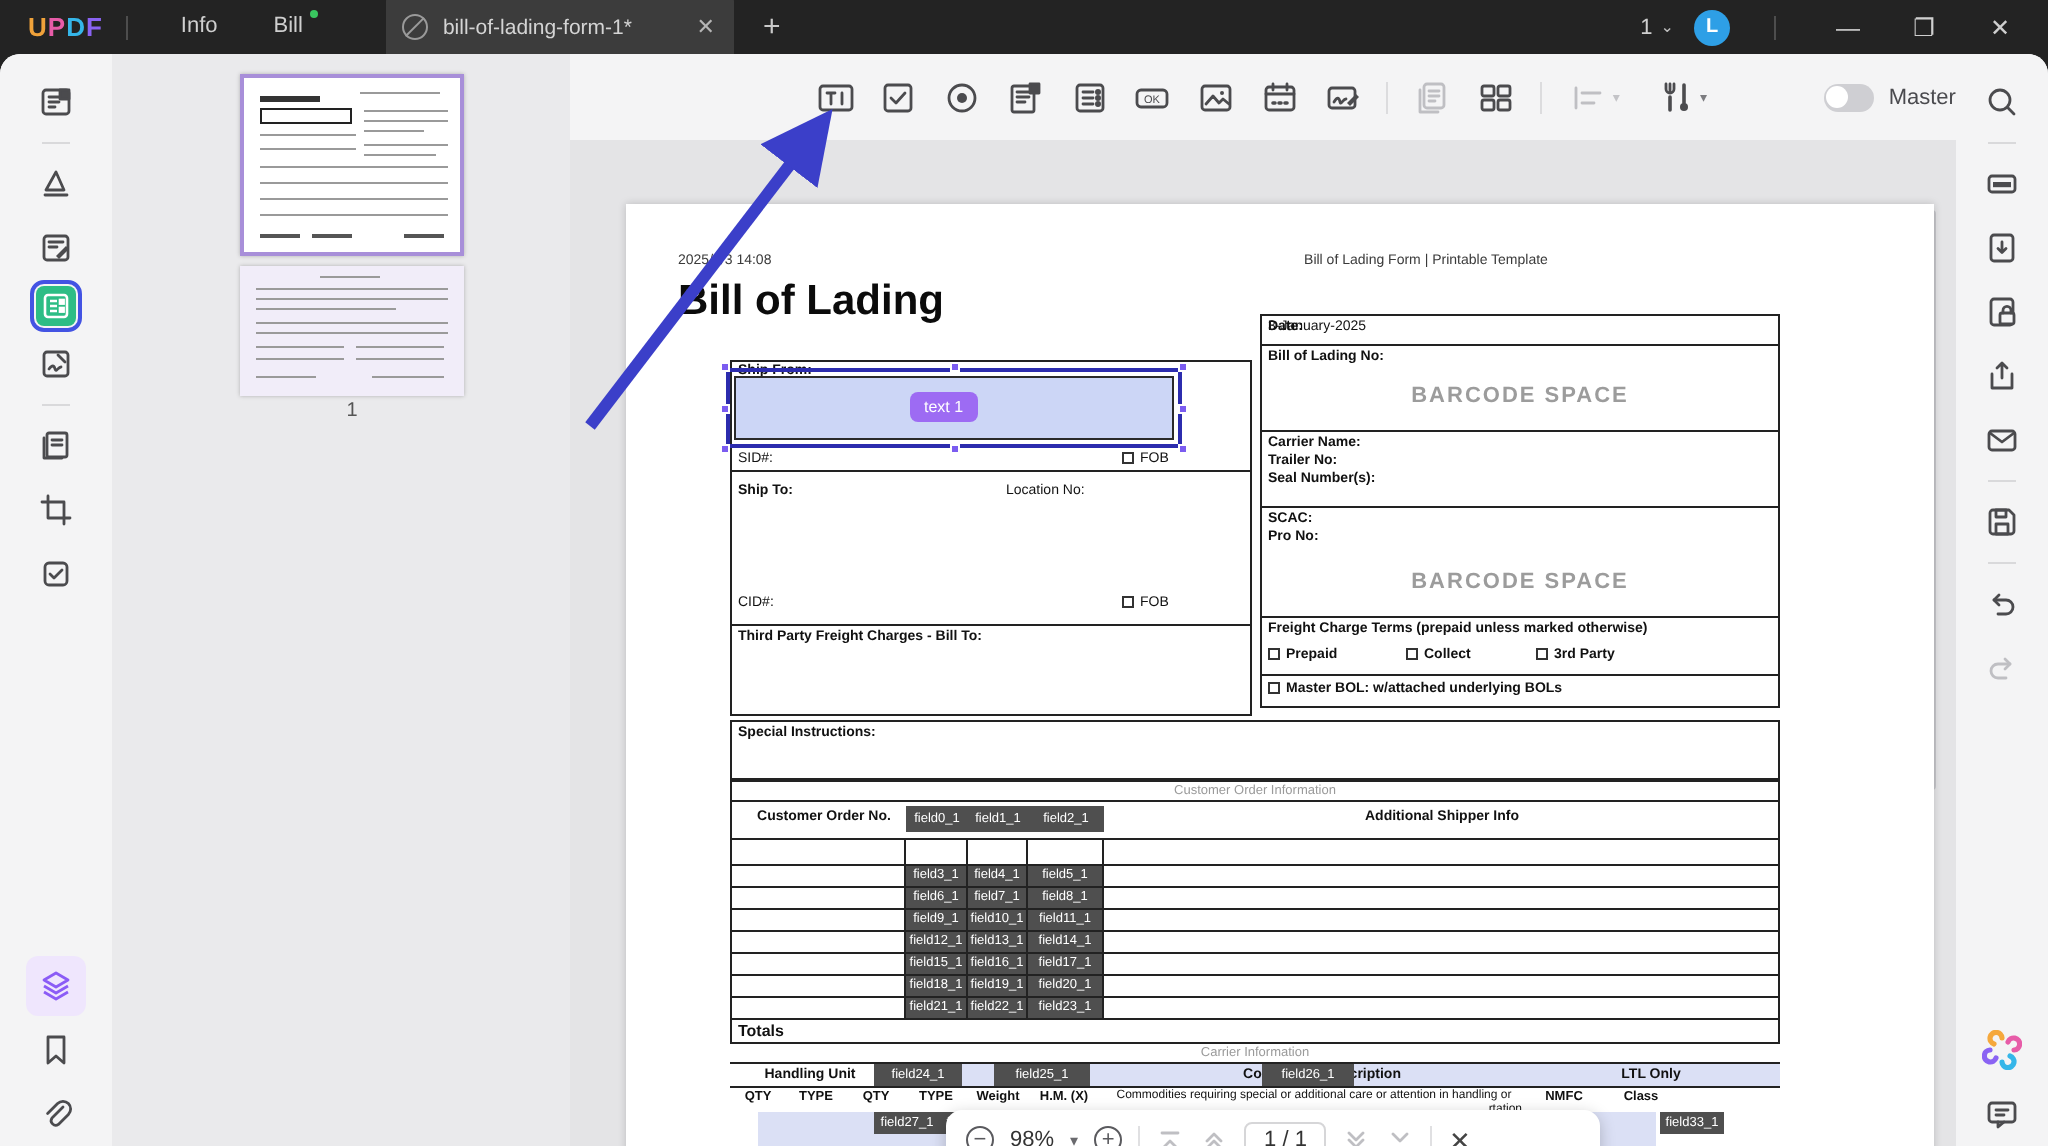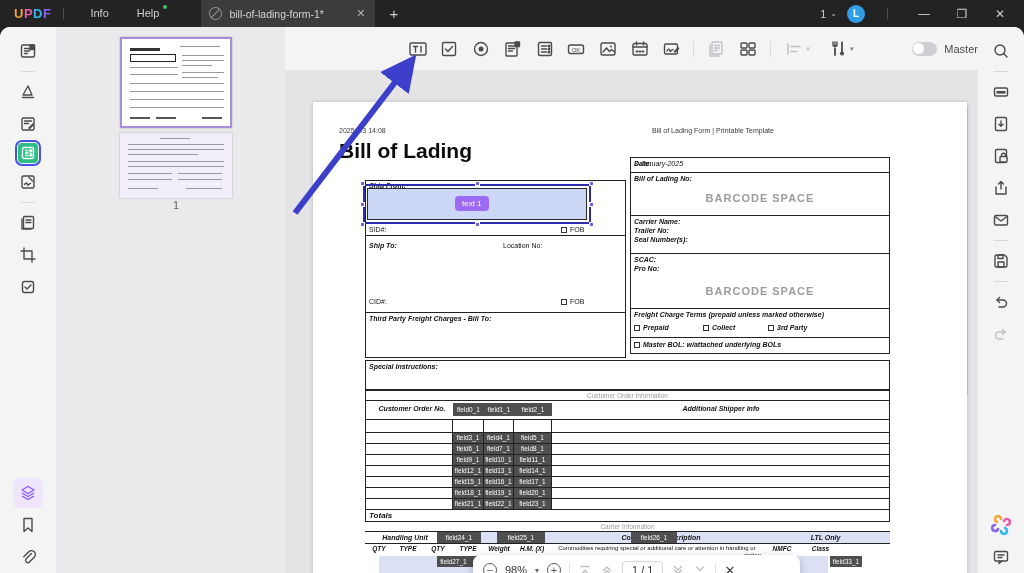--- a/index.html
+++ b/index.html
@@ -59,21 +59,21 @@
   .preview-label { font-size:11px; color:#4a4a4e; margin-left:7px; }
 
   
   .viewport { position:absolute; left:285px; top:43px; right:46px; bottom:0; background:#e4e4e6; }
   .doc-scrollbar { position:absolute; right:10px; top:35px; width:4px; height:290px; background:#c6c6ca; border-radius:2px; }
   .page { position:absolute; left:28px; top:32px; width:654px; height:498px; background:#fff; box-shadow:0 0 4px rgba(0,0,0,.18); overflow:hidden; }
 
   .page * { position:absolute; }
   .meta { font-size:7px; color:#3a3a3a; }
   .doc-title { font-size:21px; font-weight:bold; color:#0b0b0b; font-family:"Liberation Sans",sans-serif; }
-  .lb { font-size:7px; font-weight:bold; color:#111; white-space:nowrap;font-style:italic; }
+  .lb { font-size:7px; font-weight:bold; color:#111; white-space:nowrap; }
   .lb-n { font-size:7px; color:#111; white-space:nowrap; }
   .box { border:1px solid #222; }
   .hline { height:1px; background:#222; }
   .vline { width:1px; background:#222; }
   .cbx { width:6px; height:6px; border:1px solid #333; display:inline-block; position:static; vertical-align:-1px; margin-right:3px; }
   .barcode { font-size:11px; font-weight:bold; color:#9c9c9c; letter-spacing:1px; width:100%; text-align:center; }
   .band { font-size:6.5px; color:#9a9a9a; width:100%; text-align:center; }
   .fb { background:#4f4f4f; color:#fff; font-size:6.5px; line-height:9px; text-align:center; white-space:nowrap; overflow:hidden; }
   .lav { background:#dbe0f5; }
 
@@ -100,21 +100,21 @@
   
   .arrow-overlay { position:absolute; left:0; top:0; width:1024px; height:573px; pointer-events:none; z-index:60; }
 </style>
 </head>
 <body>
 
 <div class="titlebar">
   <div class="logo"><span id="logo-letters"><span style="color: rgb(240, 162, 58);">U</span><span style="color: rgb(231, 92, 168);">P</span><span style="color: rgb(53, 182, 233);">D</span><span style="color: rgb(138, 99, 243);">F</span></span></div>
   <div class="tb-sep"></div>
   <div class="menu-item">Info</div>
-  <div class="menu-item"><span>Help</span><span class="help-dot"></span></div>
+  <div class="menu-item"><span>Bill</span><span class="help-dot"></span></div>
   <div class="tab">
     <span class="tab-icon"></span>
     <span class="tab-label">bill-of-lading-form-1*</span>
     <span class="tab-close">✕</span>
   </div>
   <div class="tab-plus">+</div>
   <div class="titlebar-right">
     <div class="page-dd">
         <span>1</span>
         <span class="chev">⌄</span>

